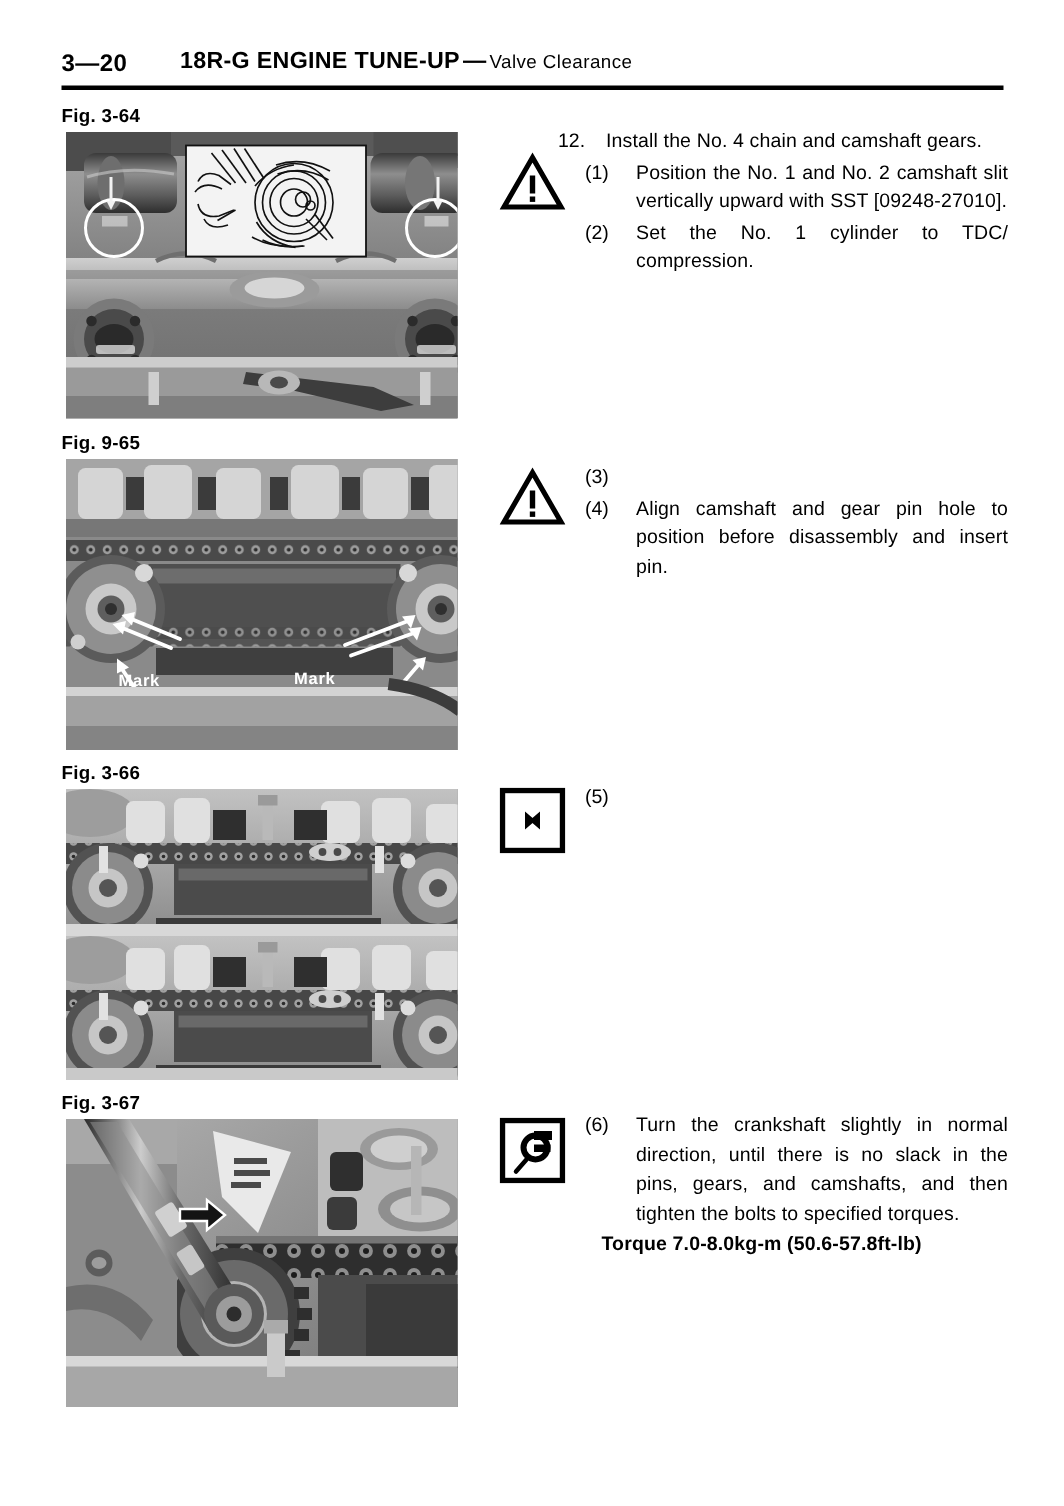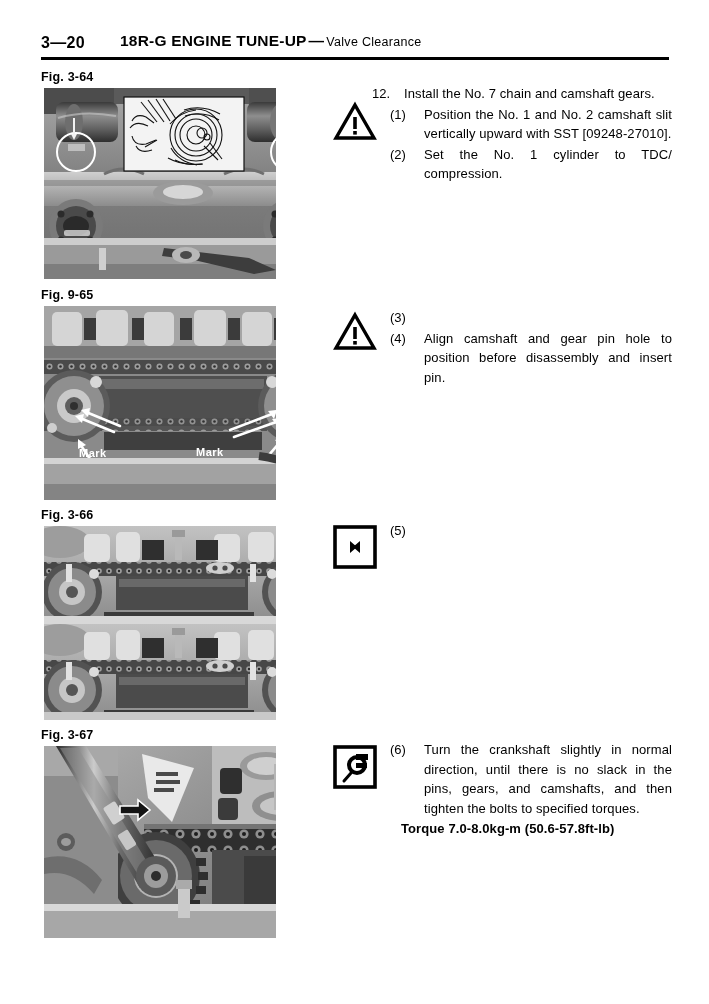--- a/index.html
+++ b/index.html
@@ -59,21 +59,21 @@
   .fig-caption {
     position: absolute;
     left: 41px;
     font-size: 12.5px;
     font-weight: bold;
     letter-spacing: 0.2px;
   }
   .photo {
     position: absolute;
     left: 44px;
-    width: 232px;
+    width: 261px;
     overflow: hidden;
     background: #8e8e8e;
   }
   .photo svg { display: block; }
 
   
   .icon-slot {
     position: absolute;
     width: 44px;
     height: 44px;
@@ -252,21 +252,21 @@
 <div class="icon-slot" style="left:333px;top:100px;">
   <svg width="44" height="44" viewBox="0 0 44 44" xmlns="http://www.w3.org/2000/svg">
     <path d="M22 5 L41 38 L3 38 Z" fill="none" stroke="#000" stroke-width="3.4" stroke-linejoin="miter"></path>
     <rect x="20.2" y="17" width="3.6" height="12" fill="#000"></rect>
     <rect x="20.2" y="31" width="3.6" height="3.6" fill="#000"></rect>
   </svg>
 </div>
 <div class="instr-block" style="top:84px;">
   <div class="instr-row">
     <div class="instr-num">12.</div>
-    <div class="instr-text nojust">Install the No. 7 chain and camshaft gears.</div>
+    <div class="instr-text nojust">Install the No. 4 chain and camshaft gears.</div>
   </div>
   <div class="instr-row">
     <div class="instr-num sub">(1)</div>
     <div class="instr-text">Position the No. 1 and No. 2 camshaft slit vertically upward with SST [09248-27010].</div>
   </div>
   <div class="instr-row">
     <div class="instr-num sub">(2)</div>
     <div class="instr-text">Set the No. 1 cylinder to TDC/ compression.</div>
   </div>
 </div>

